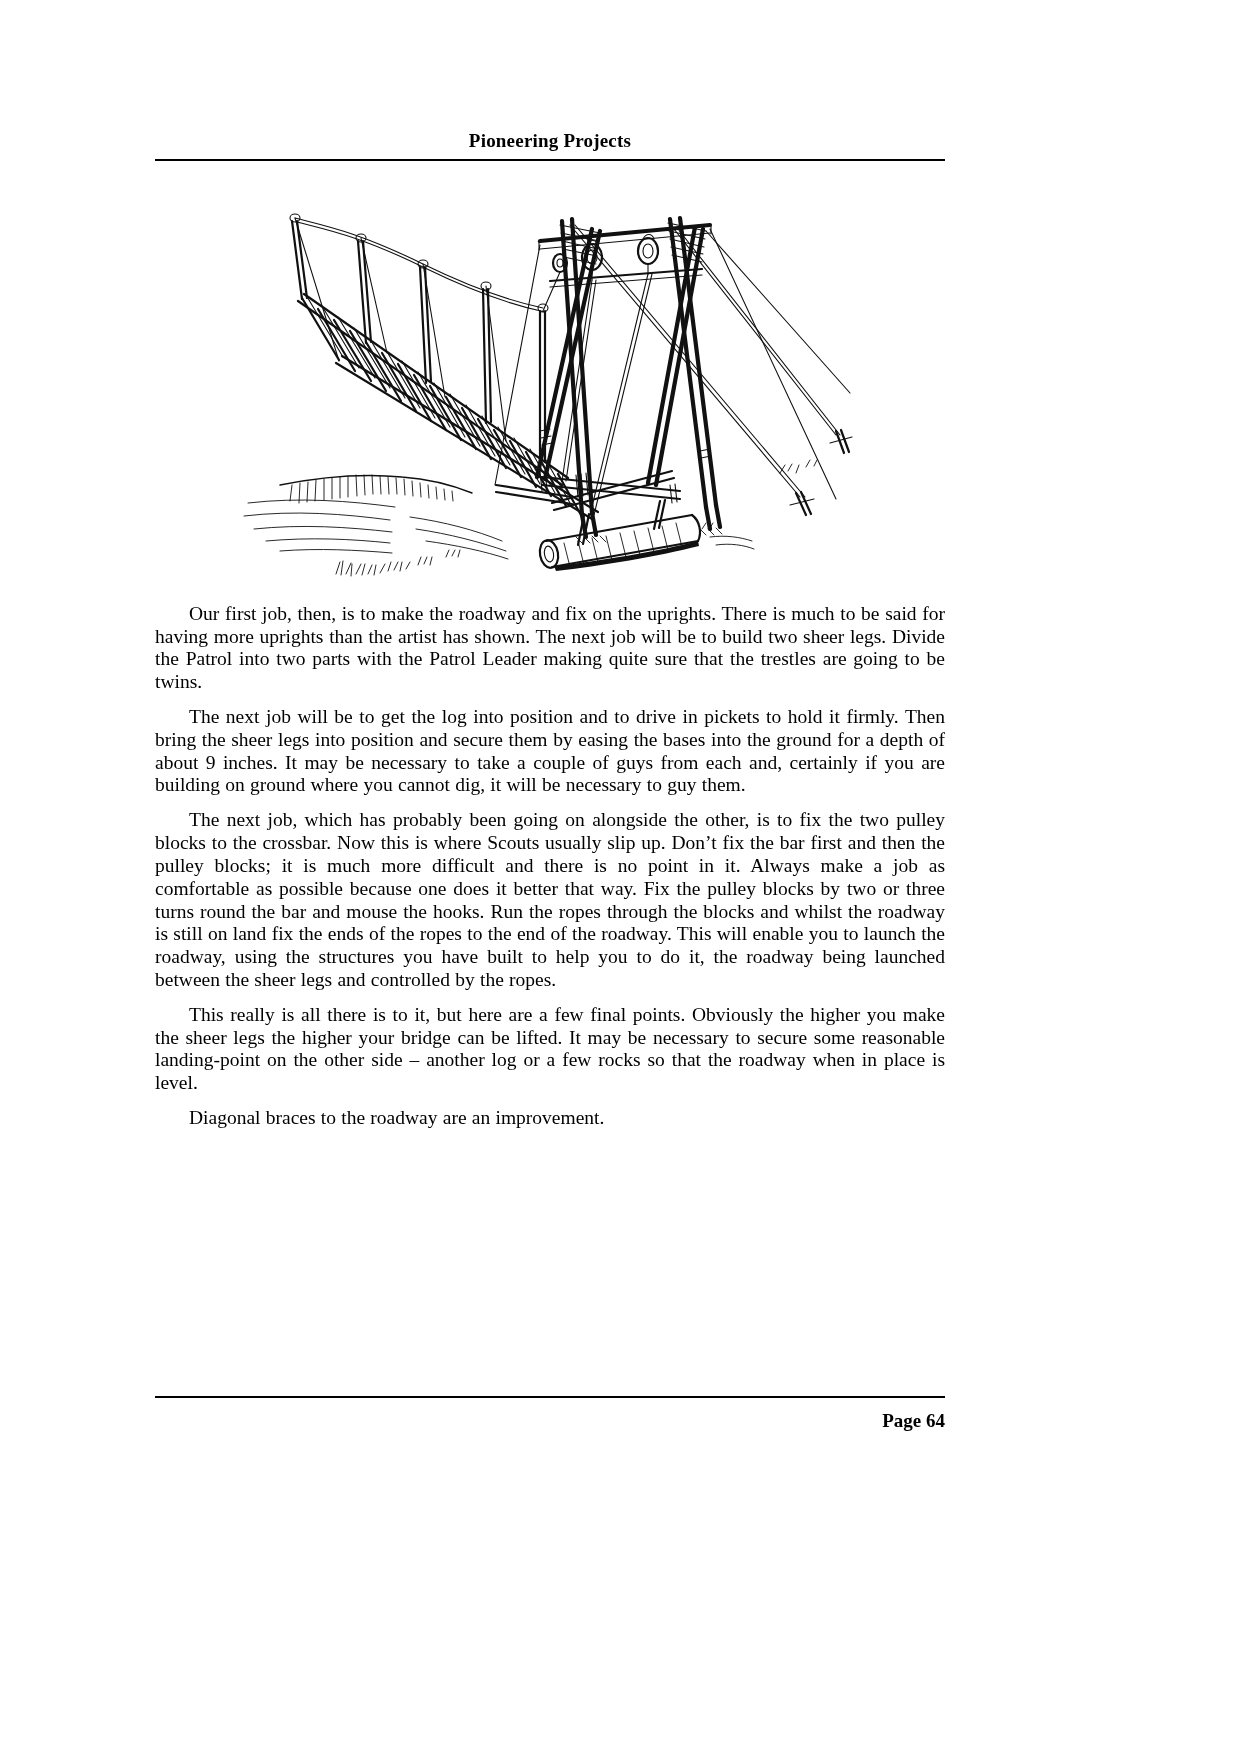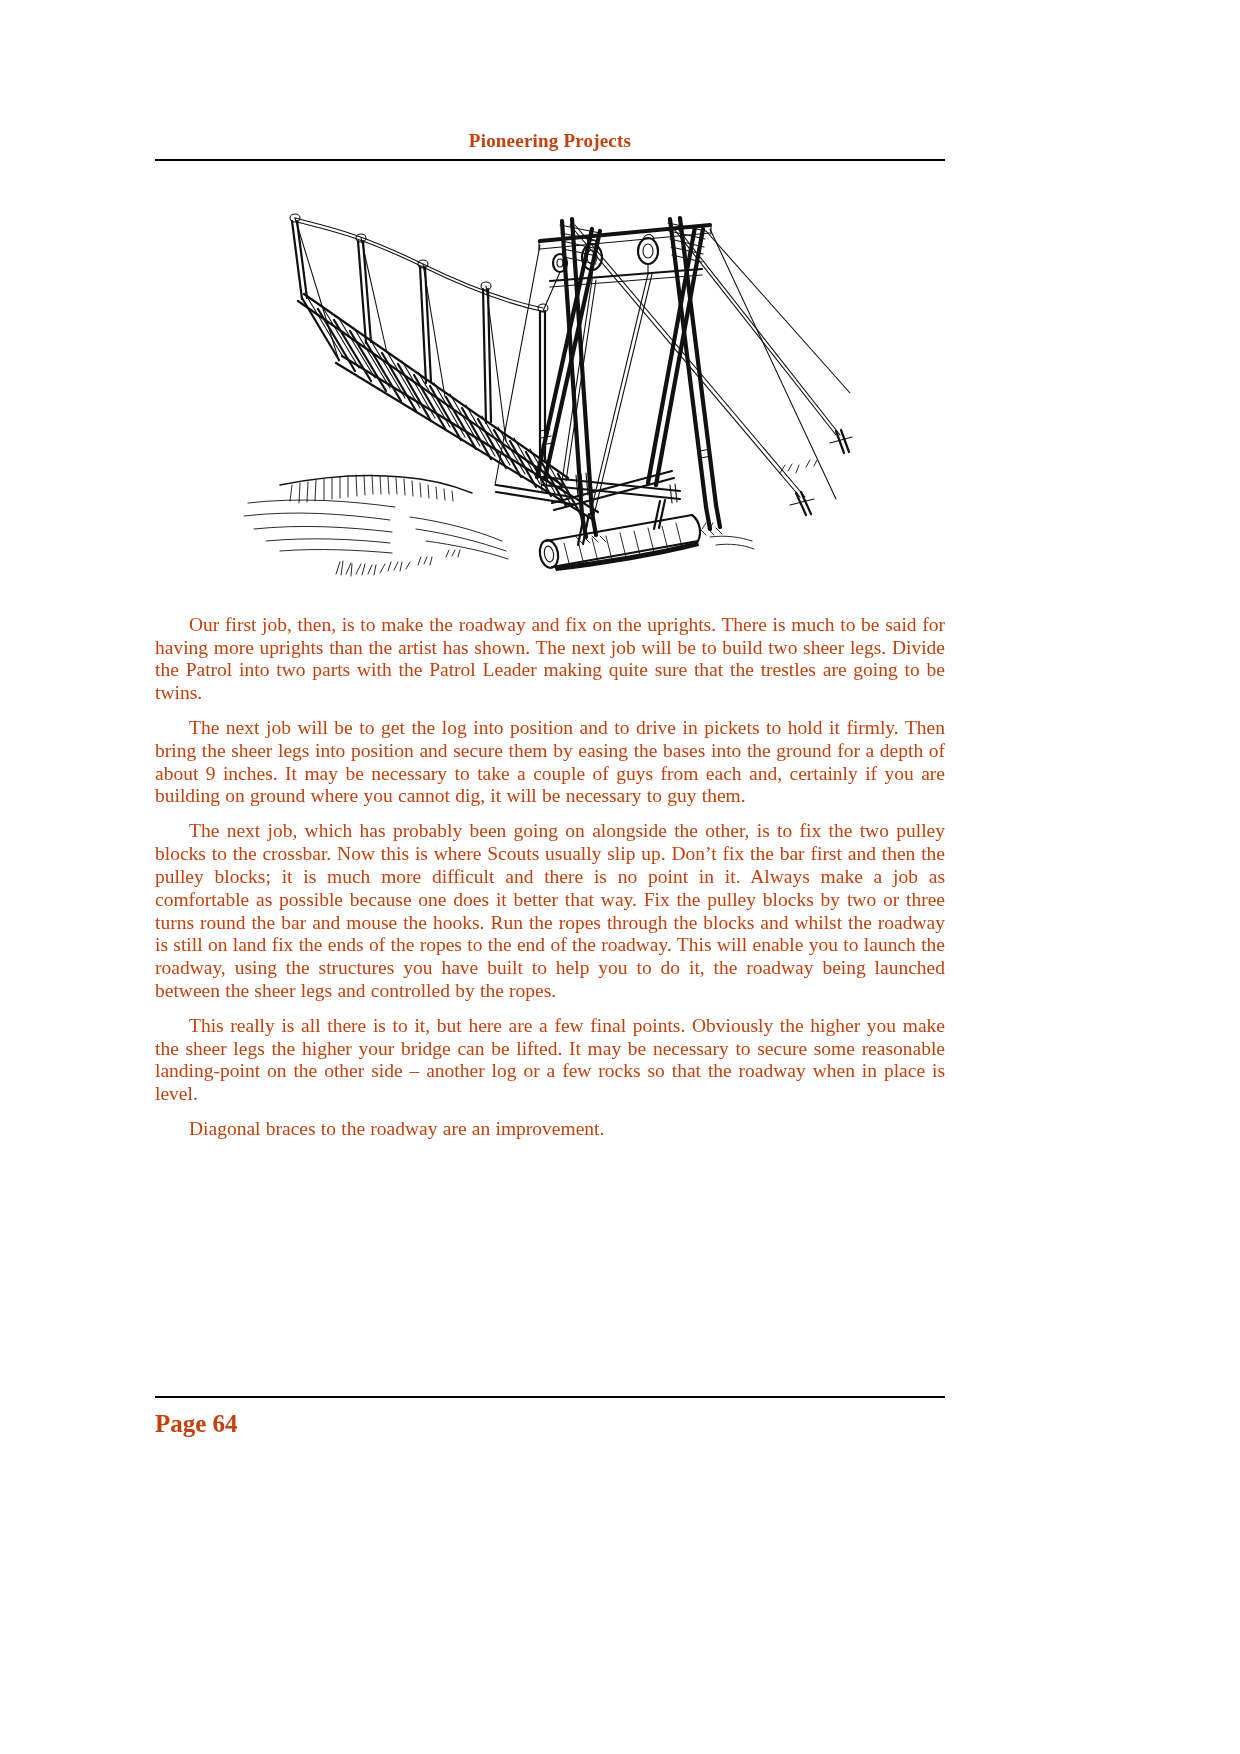--- a/index.html
+++ b/index.html
@@ -7,21 +7,21 @@
     padding: 0;
     background: #ffffff;
   }
   .page {
     position: relative;
     width: 1240px;
     height: 1754px;
     margin: 0 auto;
     background: #ffffff;
     font-family: "Liberation Serif", "DejaVu Serif", serif;
-    color: #c2410c;
+    color: #000000;
     overflow: hidden;
   }
   .content {
     position: absolute;
     left: 155px;
     top: 130px;
     width: 790px;
   }
   .running-head {
     text-align: center;
@@ -39,21 +39,21 @@
   }
   .figure {
     margin: 24px 0 0 0;
     text-align: center;
   }
   .figure svg {
     display: block;
     margin: 0 auto;
   }
   .body-text {
-    margin-top: 29px;
+    margin-top: 18px;
   }
   .body-text p {
     margin: 0 0 12px 0;
     font-size: 19.5px;
     line-height: 1.17;
     text-align: justify;
     text-indent: 34px;
     -webkit-hyphens: none;
     hyphens: none;
     word-spacing: 0.4px;
@@ -67,23 +67,23 @@
     top: 1396px;
     width: 790px;
   }
   .rule-bottom {
     border: none;
     border-top: 2px solid #000;
     margin: 0;
     height: 0;
   }
   .page-number {
-    text-align: left;
+    text-align: right;
     font-weight: bold;
-    font-size: 25px;
+    font-size: 19px;
     margin-top: 12px;
     font-family: "Liberation Serif", "DejaVu Serif", serif;
   }
   .ink-thin { stroke: #111111; fill: none; stroke-width: 1.1; stroke-linecap: round; }
   .ink-med  { stroke: #111111; fill: none; stroke-width: 2.2; stroke-linecap: round; }
   .ink-thick{ stroke: #111111; fill: none; stroke-width: 4.2; stroke-linecap: round; }
   .ink-fill { fill: #111111; stroke: none; }
   .hatch    { stroke: #111111; fill: none; stroke-width: 0.9; stroke-linecap: round; }
 </style>
 </head>

